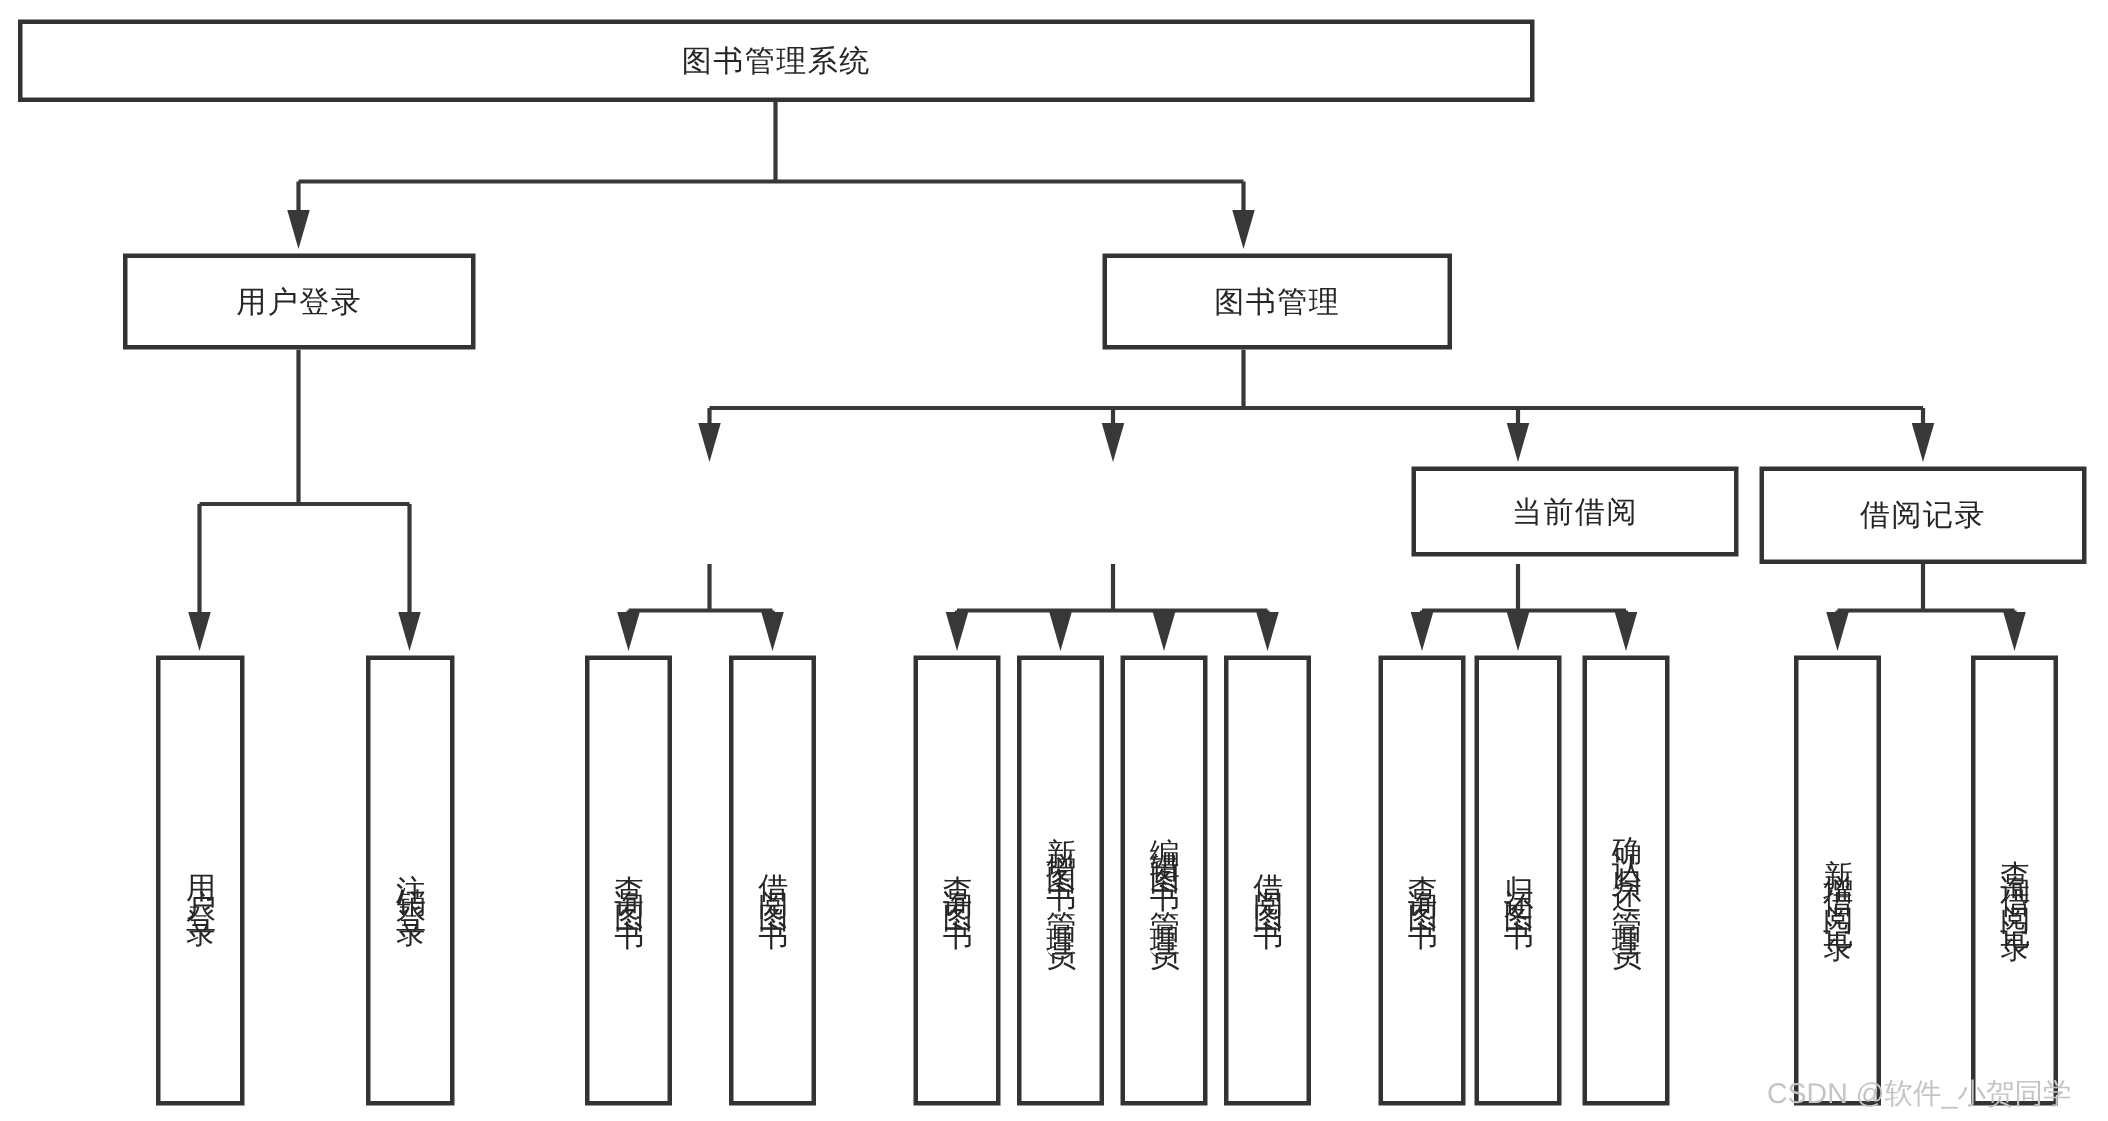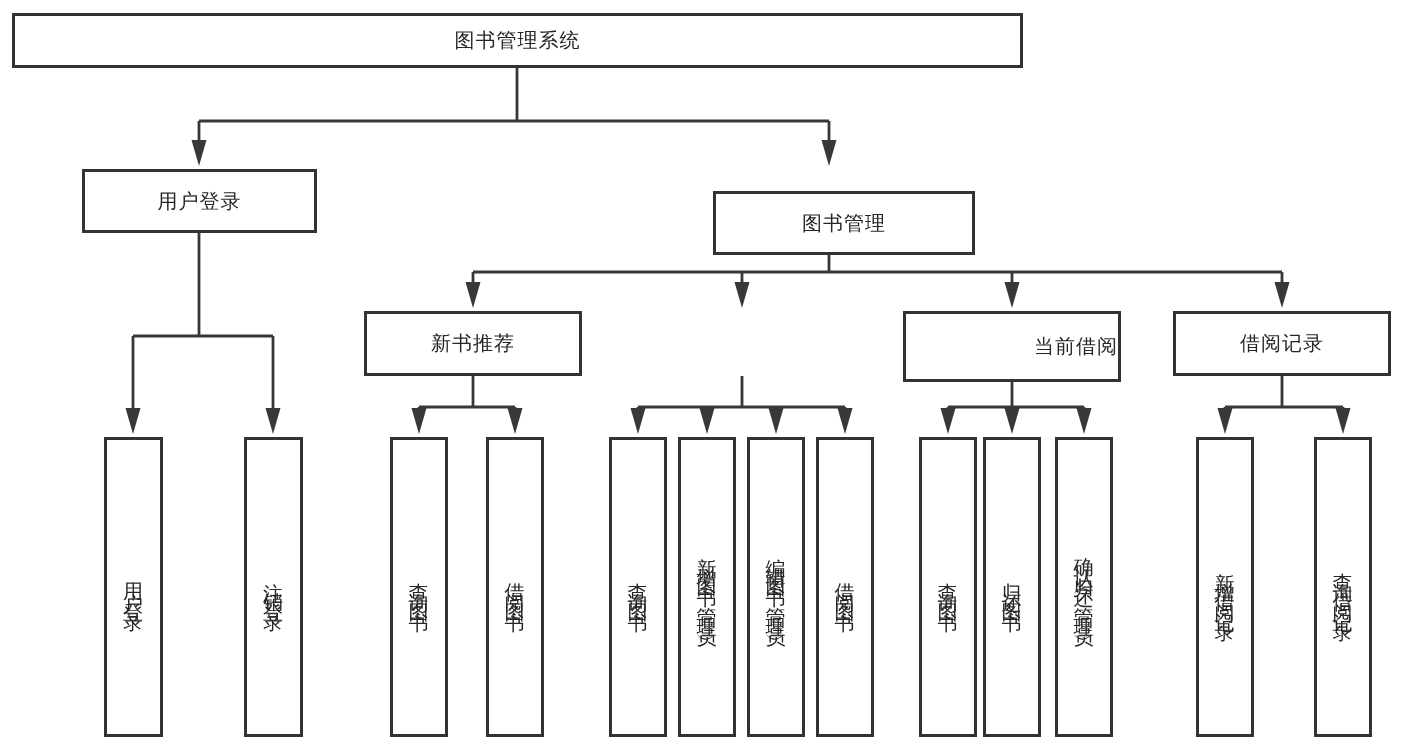--- a/index.html
+++ b/index.html
@@ -122,28 +122,25 @@
     </g>
   </svg>
 
   <div class="box h" style="left:12px;top:13px;width:1011px;height:55px;">
     <span>图书管理系统</span>
   </div>
 
   <div class="box h" style="left:82px;top:169px;width:235px;height:64px;">
     <span>用户登录</span>
   </div>
-  <div class="box h" style="left:713px;top:169px;width:262px;height:64px;margin-top:22px;">
+  <div class="box h" style="left:735px;top:169px;width:233px;height:64px;">
     <span>图书管理</span>
   </div>
 
-  <div class="box h" style="left:364px;top:311px;width:218px;height:65px;">
-    <span>新书推荐</span>
-  </div>
-  <div class="box h" style="left:903px;top:311px;width:218px;height:71px;justify-content:flex-end;">
+  <div class="box h" style="left:941px;top:311px;width:218px;height:60px;">
     <span>当前借阅</span>
   </div>
   <div class="box h" style="left:1173px;top:311px;width:218px;height:65px;">
     <span>借阅记录</span>
   </div>
 
   <div class="box v" style="left:104px;top:437px;width:59px;height:300px;">
     <span>用户登录</span>
   </div>
   <div class="box v" style="left:244px;top:437px;width:59px;height:300px;">
@@ -180,14 +177,15 @@
     <span>确认归还（管理员）</span>
   </div>
 
   <div class="box v" style="left:1196px;top:437px;width:58px;height:300px;">
     <span>新增借阅记录</span>
   </div>
   <div class="box v" style="left:1314px;top:437px;width:58px;height:300px;">
     <span>查询借阅记录</span>
   </div>
 
+  <div class="watermark">CSDN @软件_小贺同学</div>
 
 </div>
 
 </body></html>

